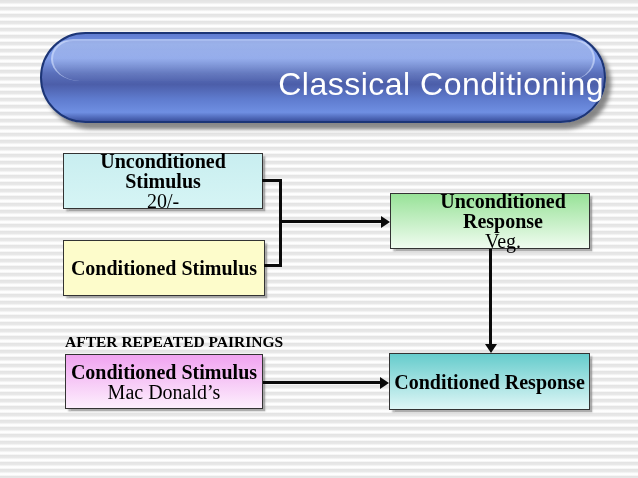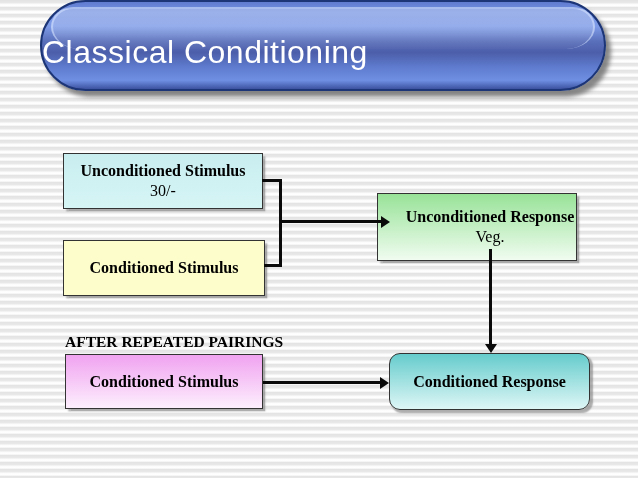--- a/index.html
+++ b/index.html
@@ -15,30 +15,30 @@
       to bottom,
       #e3e3e3 0px, #e9e9e9 3px,
       #fcfcfc 4px, #ffffff 6px,
       #ececec 7px
     );
   }
 
   
   .title-pill {
     position: absolute;
-    left: 40px; top: 0;
+    left: 40px; top: 32px;
     width: 562px; height: 87px;
     border-radius: 46px;
     border: 2px solid #1c3576;
     background: linear-gradient(180deg,
       #5f7bd0 0%, #7493e2 12%, #7f9ce8 28%,
       #5a70bb 45%, #4c5ea9 58%, #5f7ccf 75%,
       #6f8fe2 90%, #3c52a0 100%);
     box-shadow: 5px 6px 4px rgba(115,115,115,0.85);
-    display: flex; align-items: center; justify-content: flex-start;
+    display: flex; align-items: center; justify-content: flex-end;
   }
   .title-pill::before {
     content: "";
     position: absolute;
     left: 9px; right: 9px; top: 5px; height: 46%;
     border: 2px solid rgba(215,228,255,0.55);
     border-bottom: none;
     border-radius: 40px 40px 52px 52px / 36px 36px 40px 40px;
     background: linear-gradient(180deg, rgba(255,255,255,0.30), rgba(255,255,255,0.02));
     pointer-events: none;
@@ -54,36 +54,36 @@
   }
 
   
   .box {
     position: absolute;
     border: 1.5px solid #333333;
     box-shadow: 2.5px 2.5px 1.5px rgba(130,130,130,0.65);
     display: flex; flex-direction: column;
     align-items: center; justify-content: center;
     text-align: center;
-    font-size: 16px;
+    font-size: 20px;
     line-height: 20px;
     color: #000000;
     box-sizing: border-box;
   }
   .box .box-title { font-weight: bold; }
   .box-us  { left: 63px;  top: 153px; width: 200px; height: 56px;
              background: linear-gradient(180deg, #c9eef0, #d6f5f5); }
   .box-cs1 { left: 63px;  top: 240px; width: 202px; height: 56px;
              background: #fdfccb; }
-  .box-ur  { left: 377px; top: 193px; width: 200px; height: 68px;
+  .box-ur  { left: 390px; top: 193px; width: 200px; height: 56px;
              background: linear-gradient(180deg, #98e298 0%, #f0fcf0 100%); padding-left: 26px; }
   .box-cs2 { left: 65px;  top: 354px; width: 198px; height: 55px;
              background: linear-gradient(180deg, #f0a3f0 0%, #fdeffd 100%); }
   .box-cr  { left: 389px; top: 353px; width: 201px; height: 57px;
-             background: linear-gradient(180deg, #66cccc 0%, #def6f6 100%); border-radius: 11px; }
+             background: linear-gradient(180deg, #66cccc 0%, #def6f6 100%); }
 
   .pairing-note {
     position: absolute;
     left: 65px; top: 333px;
     font-weight: bold;
     font-size: 15.5px;
     color: #000000;
     white-space: nowrap;
   }
 
@@ -111,36 +111,37 @@
 <body>
 
 <div class="slide">
 
   <div class="title-pill">
     <div class="title-text">Classical Conditioning</div>
   </div>
 
   <div class="box box-us">
     <div class="box-title">Unconditioned Stimulus</div>
-    <div class="box-value">30/-</div>
+    <div class="box-value">20/-</div>
   </div>
 
   <div class="box box-cs1">
     <div class="box-title">Conditioned Stimulus</div>
   </div>
 
   <div class="box box-ur">
     <div class="box-title">Unconditioned Response</div>
     <div class="box-value">Veg.</div>
   </div>
 
   <div class="pairing-note">AFTER REPEATED PAIRINGS</div>
 
   <div class="box box-cs2">
     <div class="box-title">Conditioned Stimulus</div>
+    <div class="box-value">Mac Donald’s</div>
   </div>
 
   <div class="box box-cr">
     <div class="box-title">Conditioned Response</div>
   </div>
 
   <div class="line stub-us"></div>
   <div class="line stub-cs1"></div>
   <div class="line vline-join"></div>
   <div class="line shaft-ur"></div>

